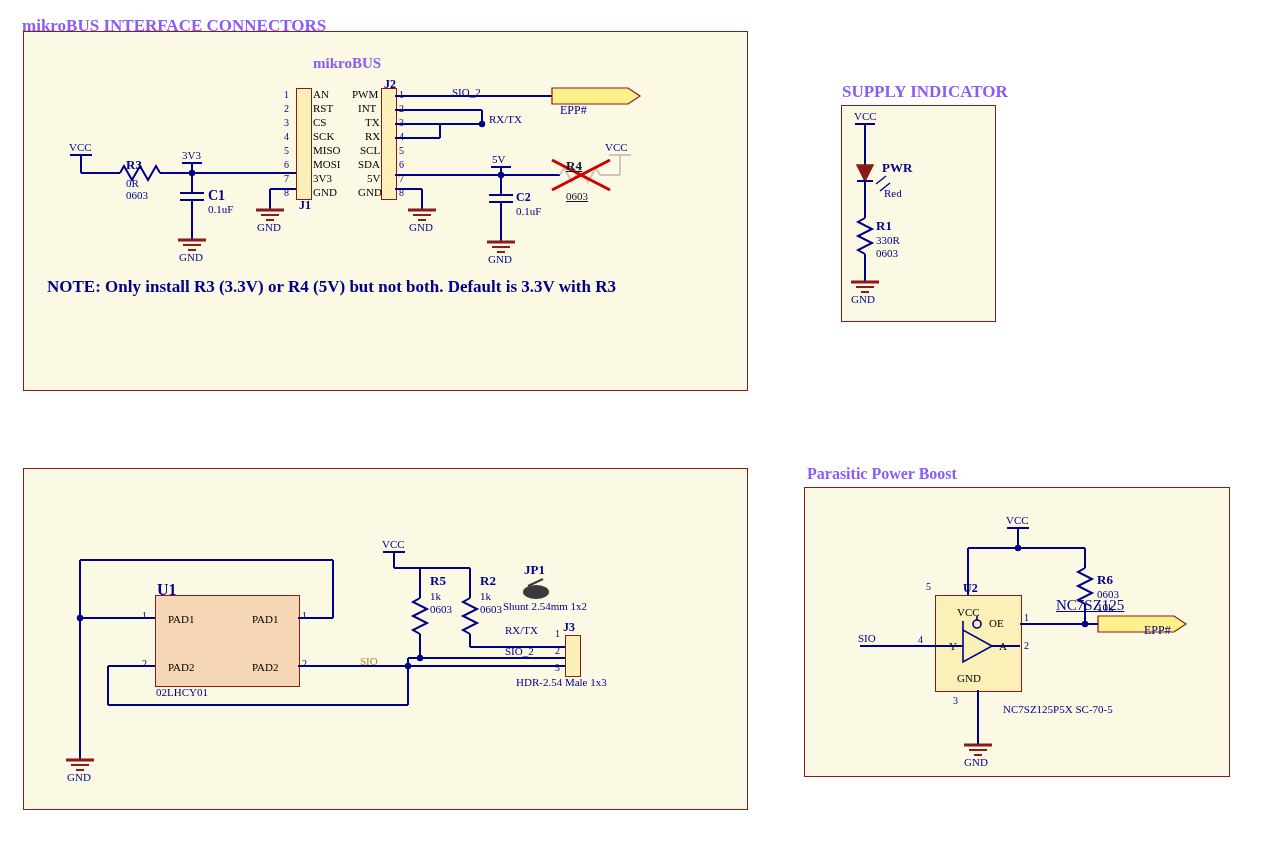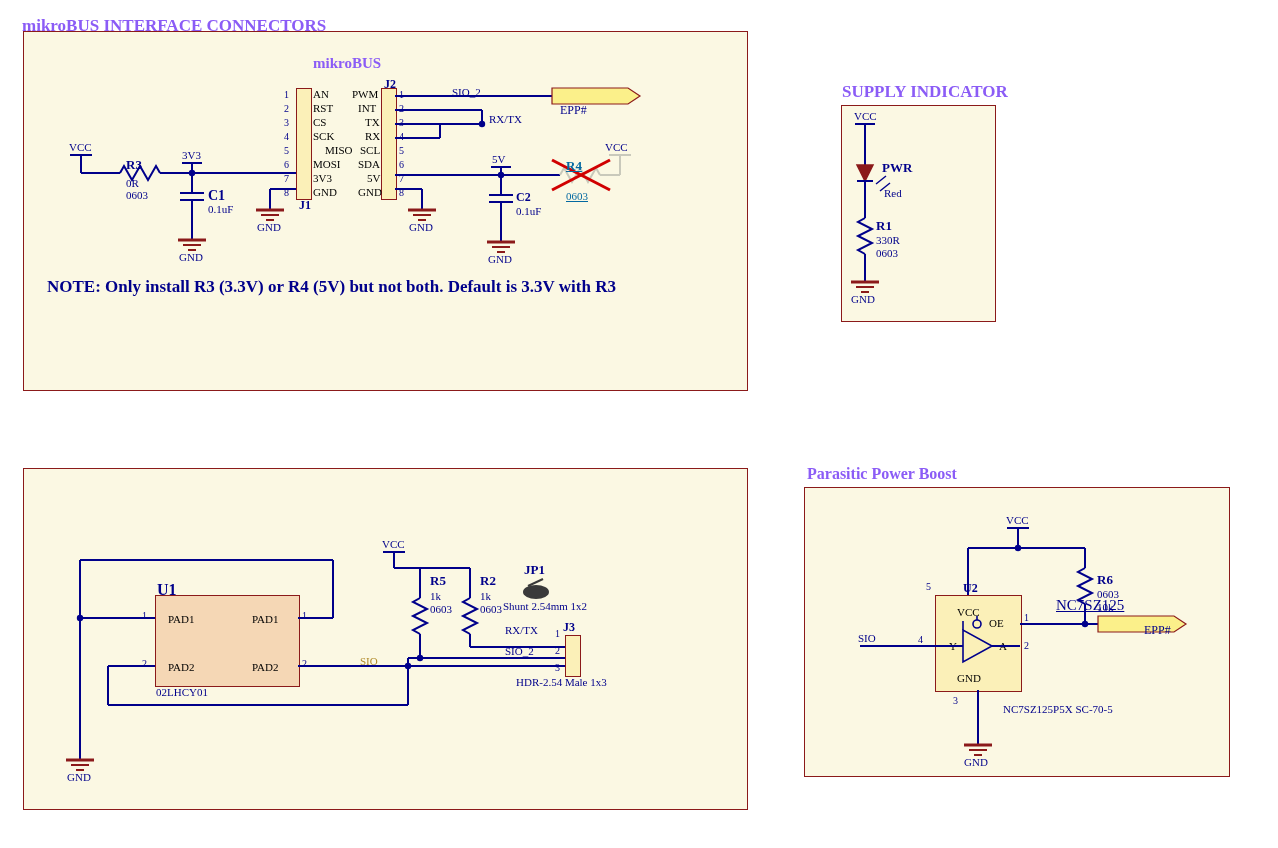--- a/index.html
+++ b/index.html
@@ -3,21 +3,21 @@
 <meta charset="utf-8">
 <style>
   html,body{margin:0;padding:0;background:#ffffff;}
   body{width:1278px;height:848px;position:relative;font-family:"Liberation Serif",serif;}
   .root{position:absolute;left:0;top:0;width:1278px;height:848px;}
   .blk{position:absolute;background:#fbf8e3;border:1px solid #8b1a1a;}
   .title{position:absolute;color:#8b5cf6;font-weight:bold;font-size:17px;font-family:"Liberation Serif",serif;white-space:nowrap;}
   .lbl{position:absolute;white-space:nowrap;font-family:"Liberation Serif",serif;}
   .blue{color:#00008b;}
   .red{color:#8b1a1a;}
-  .gray{color:#0369a1;text-decoration:underline;}
+  .gray{color:#0f172a;text-decoration:underline;}
   .hdr{position:absolute;background:#fbf0b8;border:1px solid #8b1a1a;}
   .chip{position:absolute;background:#fbf0b8;border:1px solid #8b1a1a;}
   .note{position:absolute;background:#fbf08a;border:1px solid #8b1a1a;font-size:11.5px;line-height:13.5px;padding:3px 5px;color:#000;font-family:"Liberation Serif",serif;}
   .pinnum{position:absolute;font-size:10px;color:#00008b;font-family:"Liberation Serif",serif;}
   .pinname{position:absolute;font-size:11px;color:#000;font-family:"Liberation Serif",serif;}
   .netlbl{position:absolute;font-size:11px;color:#00008b;font-family:"Liberation Serif",serif;white-space:nowrap;}
   .bignote{position:absolute;color:#00008b;font-weight:bold;font-size:17px;white-space:nowrap;}
   svg{position:absolute;overflow:visible;}
 </style>
 </head>
@@ -38,21 +38,21 @@
   <div class="pinnum" style="left:284px;top:131px;">4</div>
   <div class="pinnum" style="left:284px;top:145px;">5</div>
   <div class="pinnum" style="left:284px;top:159px;">6</div>
   <div class="pinnum" style="left:284px;top:173px;">7</div>
   <div class="pinnum" style="left:284px;top:187px;">8</div>
 
   <div class="pinname" style="left:313px;top:88px;">AN</div>
   <div class="pinname" style="left:313px;top:102px;">RST</div>
   <div class="pinname" style="left:313px;top:116px;">CS</div>
   <div class="pinname" style="left:313px;top:130px;">SCK</div>
-  <div class="pinname" style="left:313px;top:144px;margin-left:12px;">MISO</div>
+  <div class="pinname" style="left:313px;top:144px;">MISO</div>
   <div class="pinname" style="left:313px;top:158px;">MOSI</div>
   <div class="pinname" style="left:313px;top:172px;">3V3</div>
   <div class="pinname" style="left:313px;top:186px;">GND</div>
 
   <div class="hdr" style="left:381px;top:88px;width:14px;height:110px;"></div>
   <div class="lbl blue" style="left:384px;top:77px;font-size:12px;font-weight:bold;">J2</div>
   <div class="pinnum" style="left:399px;top:89px;">1</div>
   <div class="pinnum" style="left:399px;top:103px;">2</div>
   <div class="pinnum" style="left:399px;top:117px;">3</div>
   <div class="pinnum" style="left:399px;top:131px;">4</div>

